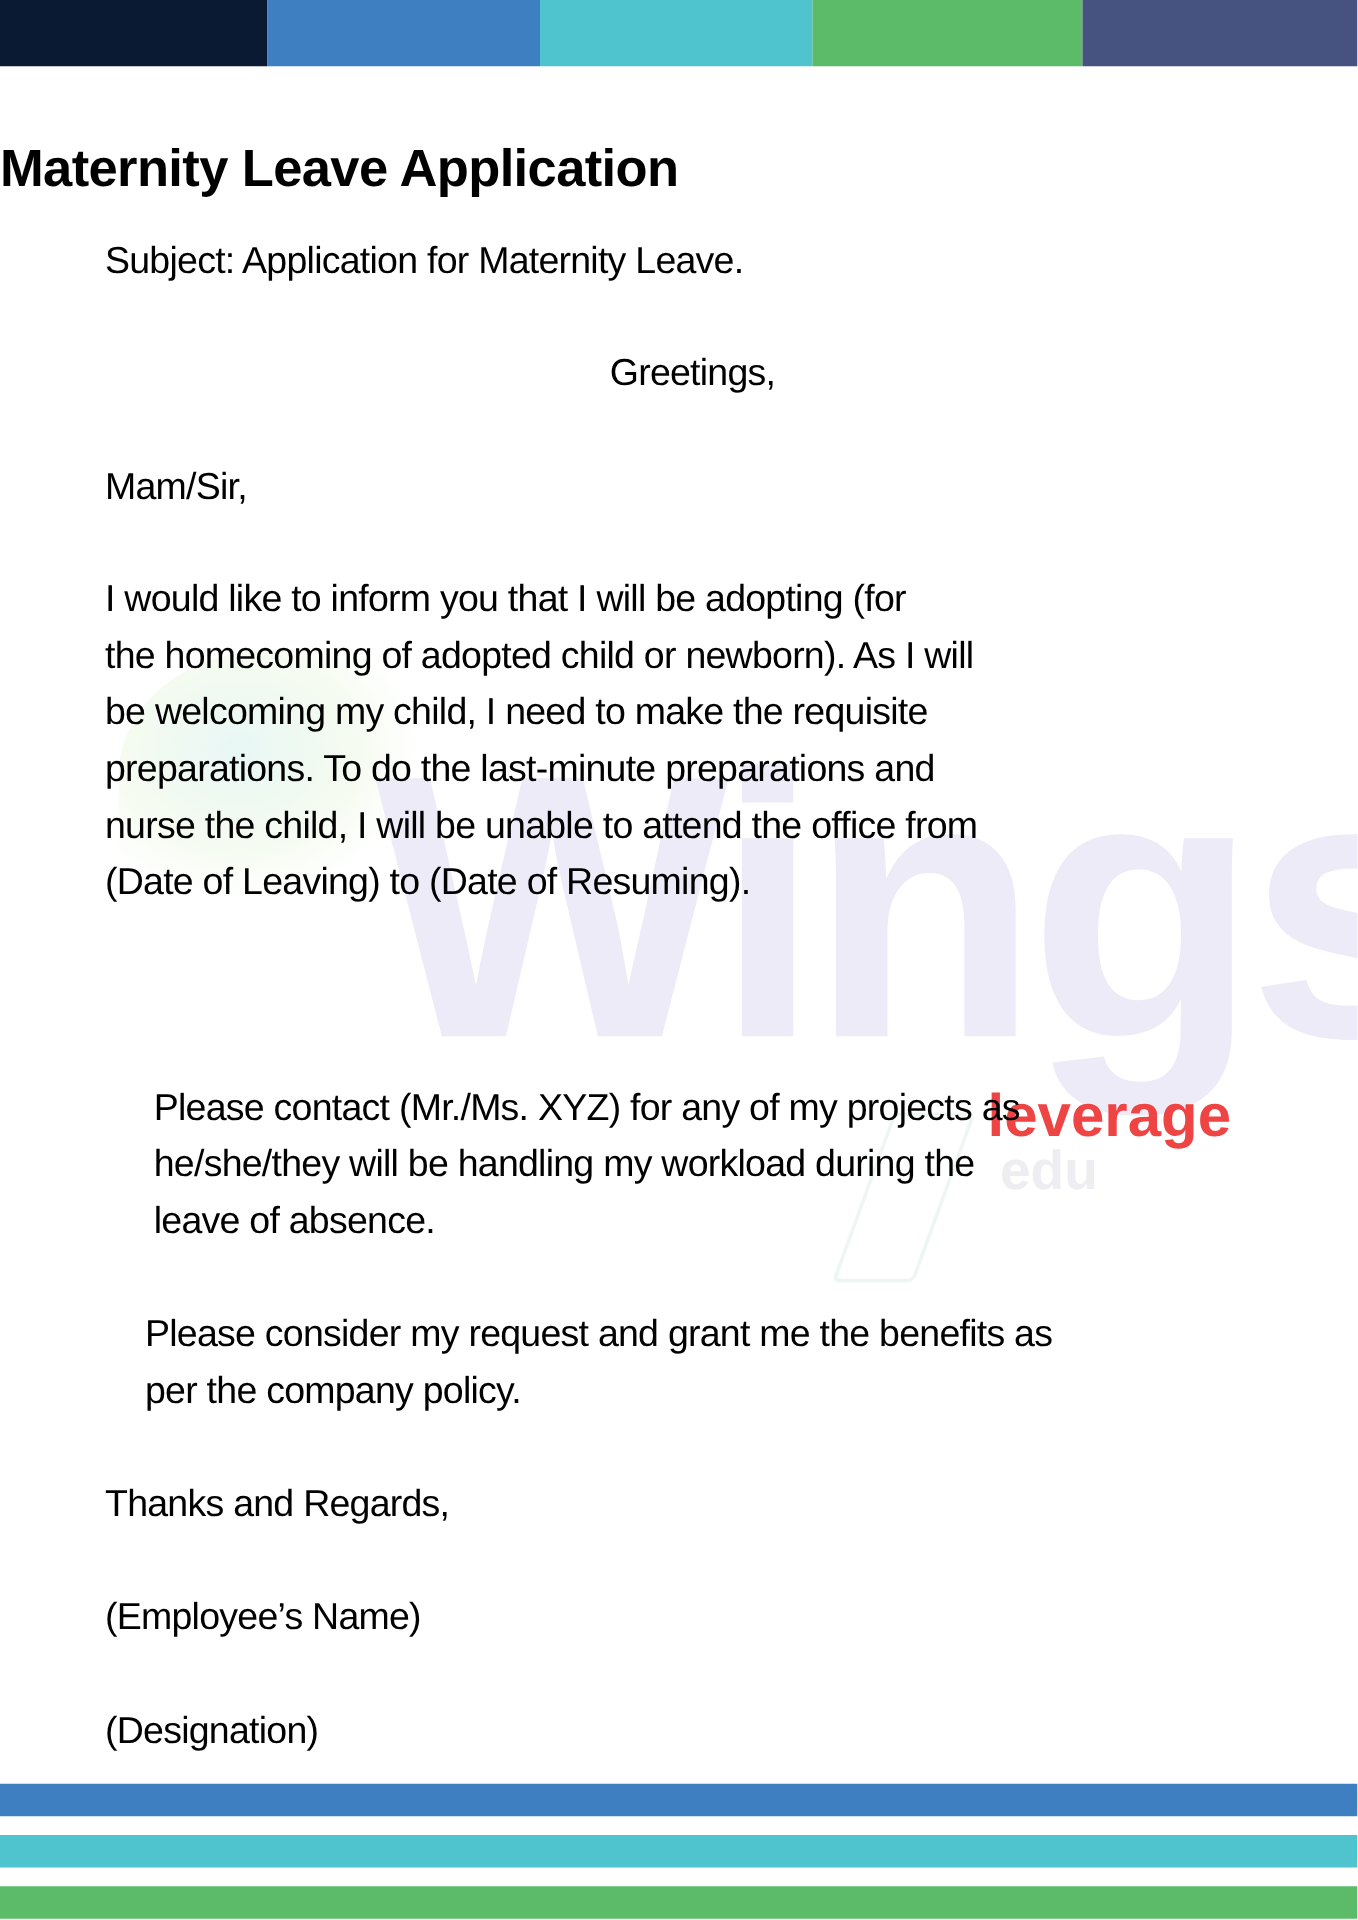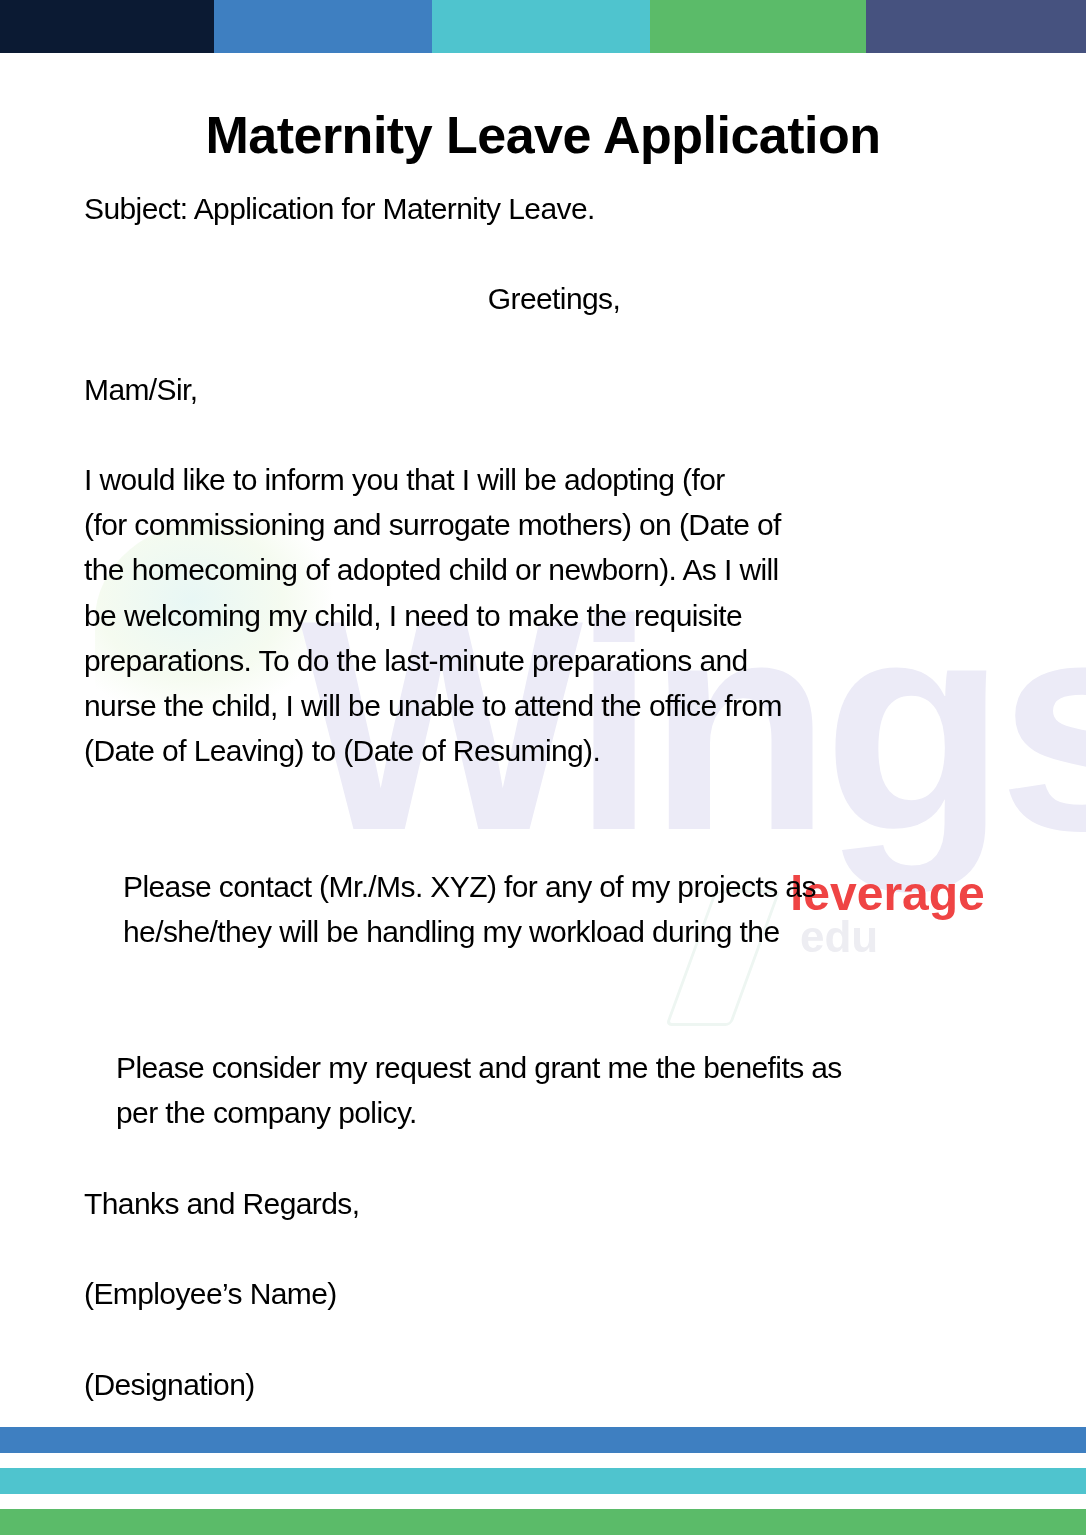--- a/index.html
+++ b/index.html
@@ -24,22 +24,22 @@
     left: 790px; top: 870px; font-size: 48px; font-weight: bold; color: #ef4444; line-height: 1;
   }
   .wm-edu {
     left: 800px; top: 915px; font-size: 44px; font-weight: bold; color: #ededf2; line-height: 1;
   }
   .wm-pencil {
     left: 690px; top: 890px; width: 60px; height: 130px; border: 3px solid #eef6f2; border-radius: 6px;
     transform: skewX(-20deg);
   }
   .title {
-    position: absolute; top: 104px; left: 0; width: 1086px; text-align: center;
-    font-size: 52px; font-weight: bold; line-height: 62px; letter-spacing: -0.5px;
+    position: absolute; top: 104px; left: 0; width: 1086px; 
+    font-size: 42px; font-weight: bold; line-height: 62px; letter-spacing: -0.5px;
   }
   .body-text {
     position: absolute; left: 84px; width: 940px; font-size: 30px; font-weight: normal;
     line-height: 45.2px; letter-spacing: -0.6px; white-space: nowrap;
   }
   .line { display: block; height: 45.2px; }
 </style>
 </head>
 <body>
 
@@ -66,31 +66,31 @@
 <div class="body-text" style="top:276px;text-align:center;">
   <span class="line">Greetings,</span>
 </div>
 
 <div class="body-text" style="top:367px;">
   <span class="line">Mam/Sir,</span>
 </div>
 
 <div class="body-text" style="top:457px;">
   <span class="line">I would like to inform you that I will be adopting (for</span>
-  <span class="line">(for commissioning and surrogate mothers) on (Date of</span>
   <span class="line">the homecoming of adopted child or newborn). As I will</span>
   <span class="line">be welcoming my child, I need to make the requisite</span>
   <span class="line">preparations. To do the last-minute preparations and</span>
   <span class="line">nurse the child, I will be unable to attend the office from</span>
   <span class="line">(Date of Leaving) to (Date of Resuming).</span>
 </div>
 
 <div class="body-text" style="top:864px;margin-left:39px;">
   <span class="line">Please contact (Mr./Ms. XYZ) for any of my projects as</span>
   <span class="line">he/she/they will be handling my workload during the</span>
+  <span class="line">leave of absence.</span>
 </div>
 
 <div class="body-text" style="top:1045px;margin-left:32px;">
   <span class="line">Please consider my request and grant me the benefits as</span>
   <span class="line">per the company policy.</span>
 </div>
 
 <div class="body-text" style="top:1181px;">
   <span class="line">Thanks and Regards,</span>
 </div>

